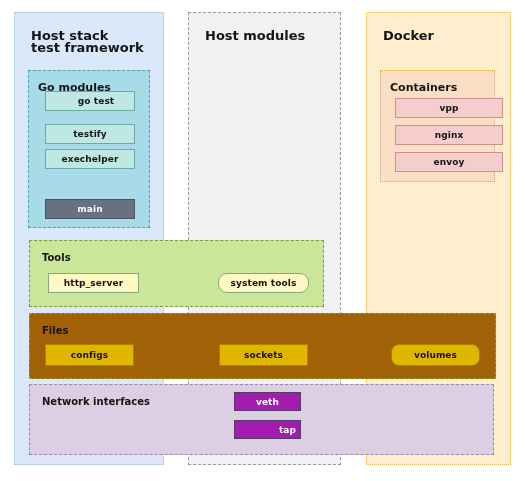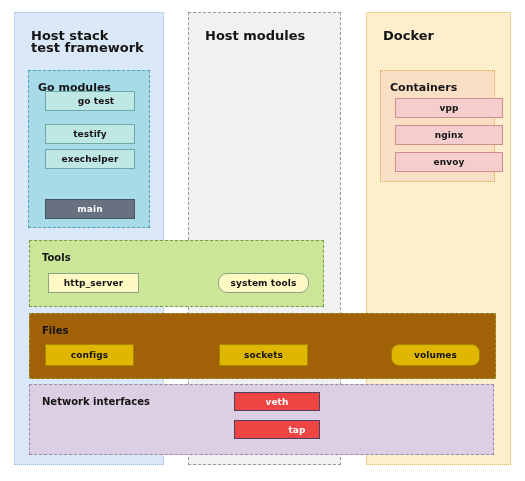--- a/index.html
+++ b/index.html
@@ -151,24 +151,24 @@
     height: 20px;
     top: 32px;
   }
   .node-file {
     background: #e0b700;
     border: 1px solid #a58600;
     height: 22px;
     top: 30px;
   }
   .node-netif {
-    background: #ef4444;
+    background: #a21caf;
     border: 1px solid #4f4060;
     color: #ffffff;
-    width: 86px;
+    width: 67px;
     height: 19px;
     left: 204px;
   }
 </style>
 </head>
 <body>
 
 <div id="canvas">
 
   <div class="column col-hoststack">

